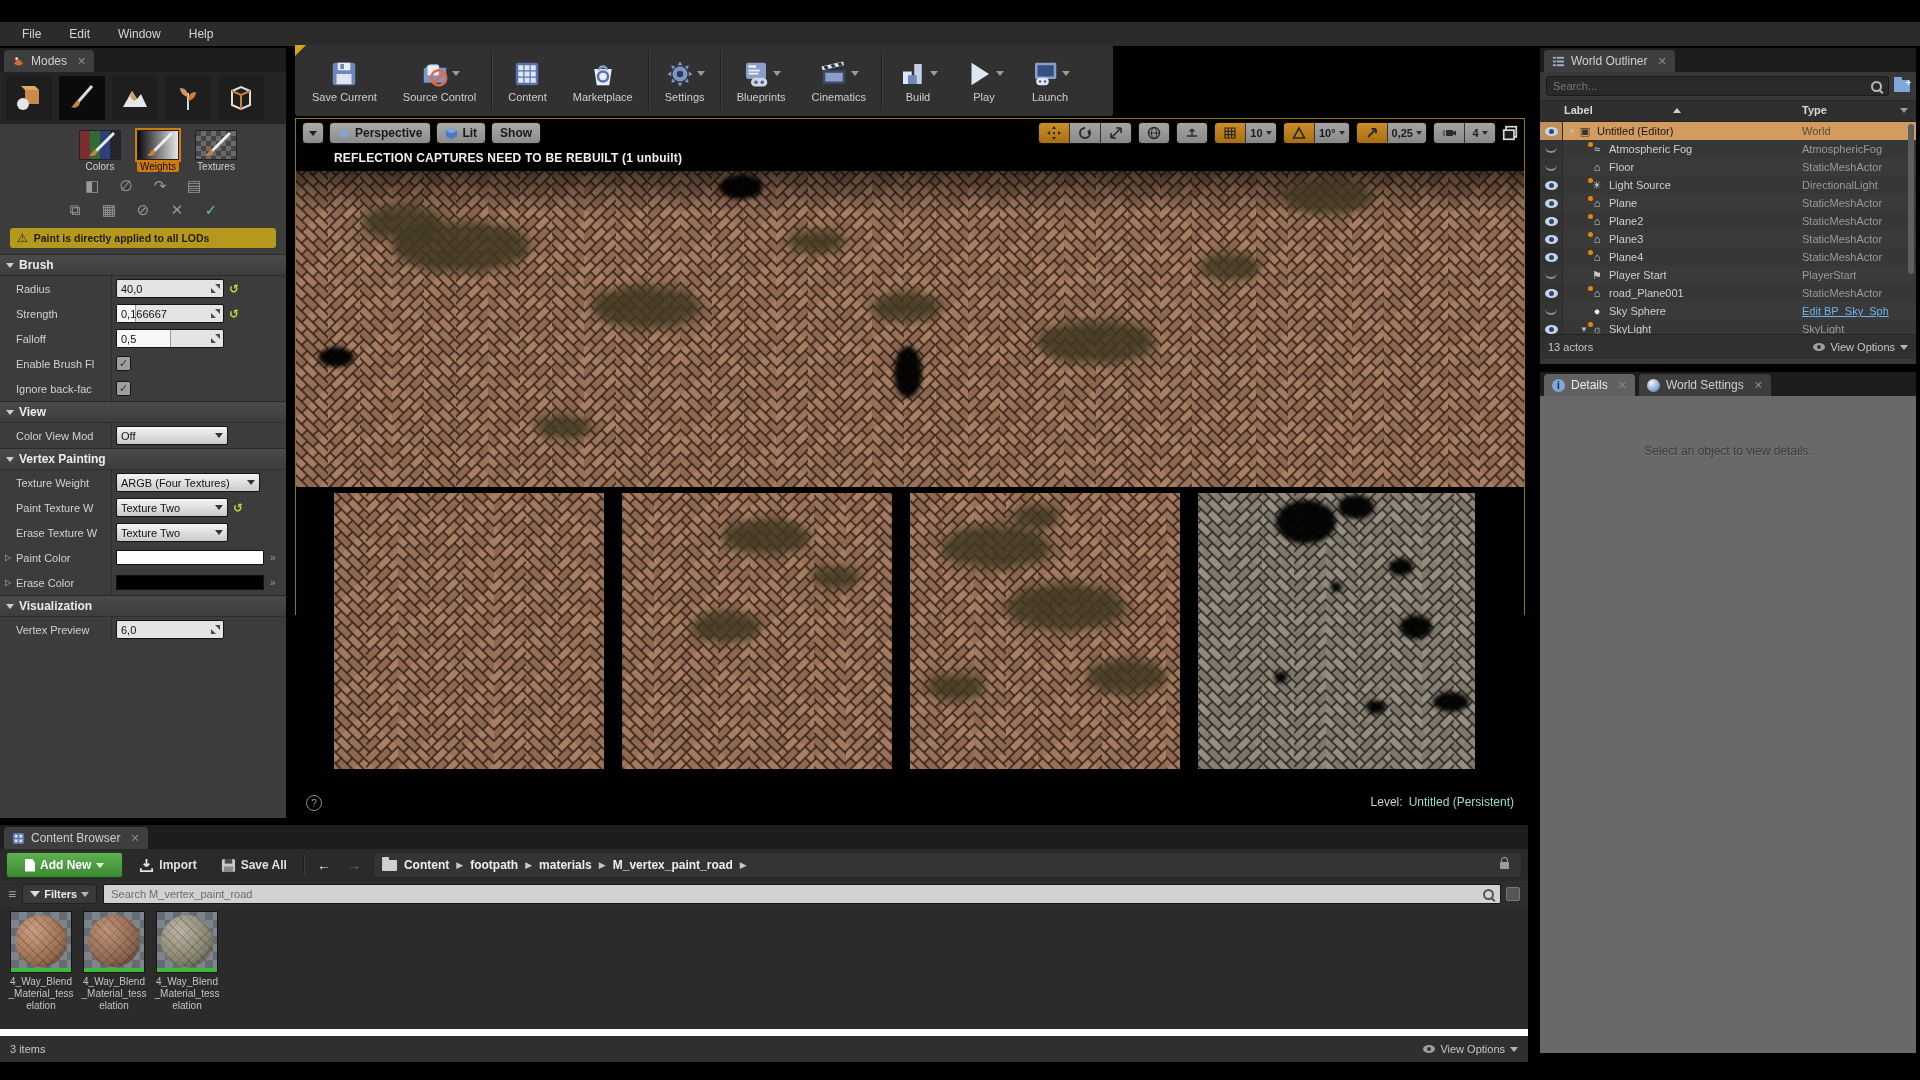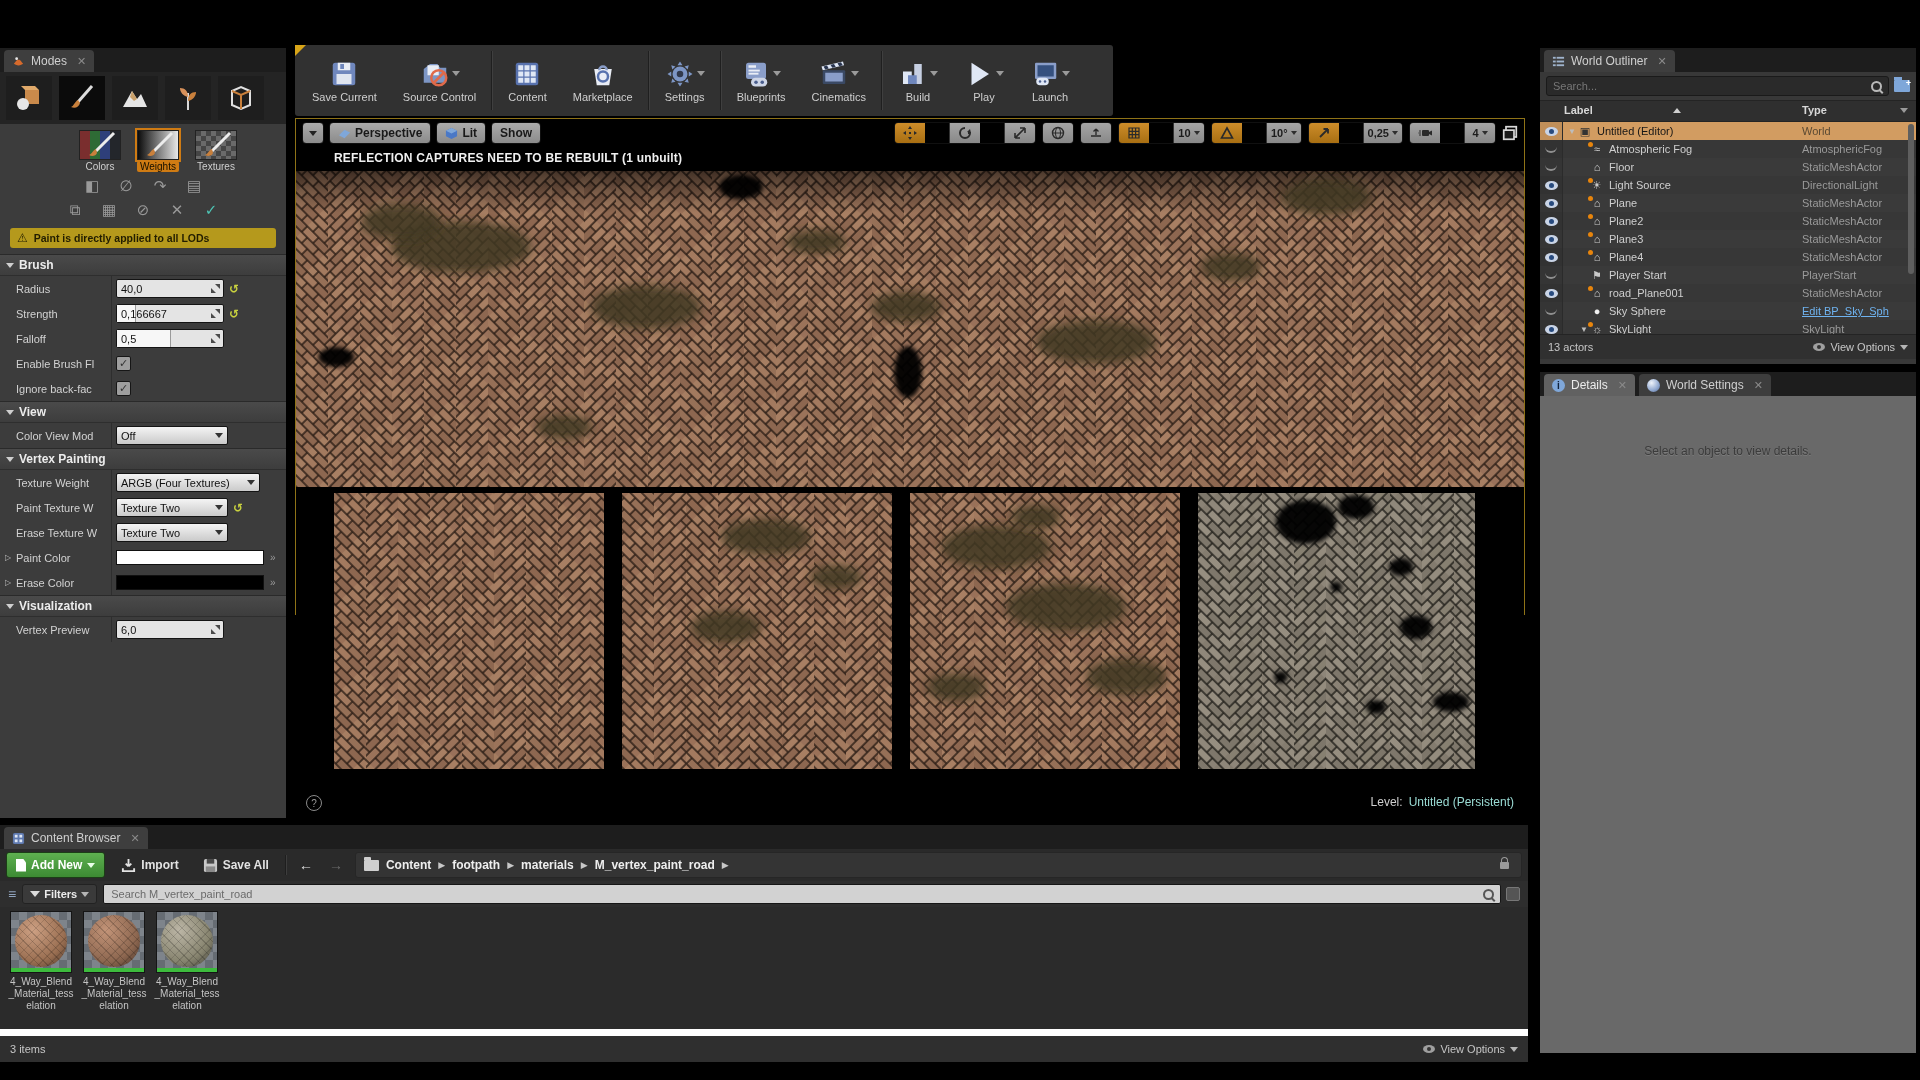--- a/index.html
+++ b/index.html
@@ -59,21 +59,21 @@
   .tb-sep{width:1px;background:#1f1f1f;border-right:1px solid #3f3f3f;margin:6px 2px;}
   
   #viewport{left:295px;top:118px;width:1230px;height:497px;border:1px solid #8f7317;box-sizing:border-box;background:#000;}
   #vp-toolbar{height:28px;display:flex;align-items:center;gap:5px;padding:0 6px;}
   .vp-btn{height:20px;background:linear-gradient(#ababab,#8b8b8b);border:1px solid #101010;border-radius:4px;color:#191919;font-size:12px;font-weight:bold;display:flex;align-items:center;gap:4px;padding:0 8px;}
   .vp-btn.small{padding:0 6px;}
   .vp-car{width:0;height:0;border-left:4px solid transparent;border-right:4px solid transparent;border-top:5px solid #222;}
   #vp-right{margin-left:auto;display:flex;align-items:center;gap:6px;}
   .seg-group{display:flex;border:1px solid #101010;border-radius:4px;overflow:hidden;height:20px;}
   .seg{display:flex;align-items:center;justify-content:center;min-width:22px;padding:0 4px;background:linear-gradient(#a5a5a5,#888);gap:2px;}
-  .seg + .seg{border-left:1px solid #333;margin-left:24px;}
+  .seg + .seg{border-left:1px solid #333;}
   .seg.orange{background:linear-gradient(#cd8d2a,#a86f12);}
   .seg .num{font-size:11px;font-weight:bold;color:#1c1c1c;}
   .seg .tinycar{width:0;height:0;border-left:3px solid transparent;border-right:3px solid transparent;border-top:4px solid #2e2e2e;margin-left:1px;}
   .seg svg{width:14px;height:14px;}
   #scene-wrap{position:absolute;left:0;top:28px;width:1228px;height:670px;background:#000;overflow:hidden;}
   #vp-warning{position:absolute;left:38px;top:4px;font-size:12px;font-weight:bold;color:#f0f0f0;text-shadow:1px 1px 1px #000,-1px 1px 1px #000,1px -1px 1px #000,-1px -1px 1px #000;letter-spacing:.2px;}
   #vp-level{position:absolute;right:10px;bottom:8px;font-size:12px;}
   #vp-level .llab{color:#cfcfcf;}
   #vp-level .lval{color:#9adbd4;margin-left:6px;}
   #vp-help{position:absolute;left:10px;bottom:6px;width:14px;height:14px;border:1px solid #8a8a8a;border-radius:50%;color:#9a9a9a;font-size:10px;display:flex;align-items:center;justify-content:center;}
@@ -119,21 +119,21 @@
   #details{left:1540px;top:372px;width:376px;height:681px;background:#696969;}
   #details .tabrow{background:#1d1d1d;}
   #details .tab.active{background:#616161;color:#ececec;}
   #details .tab.inactive{background:#3d3d3d;}
   #details-empty{margin-top:48px;text-align:center;font-size:12px;color:#3b3b3b;text-shadow:0 1px 0 rgba(255,255,255,0.12);}
   .info-ic{width:13px;height:13px;border-radius:50%;background:#7fa7d9;color:#10223c;font-size:10px;font-weight:bold;display:flex;align-items:center;justify-content:center;}
   .sphere-ic{width:13px;height:13px;border-radius:50%;background:radial-gradient(circle at 35% 30%,#eef3fa,#8fa7cf 60%,#51678f);}
   
   #content-browser{left:0;top:825px;width:1528px;height:228px;background:#2e2e2e;}
   #cb-toolbar{height:32px;background:#2a2a2a;display:flex;align-items:center;padding:0 6px;gap:8px;}
-  #add-new{height:24px;background:linear-gradient(#5eb050,#3c8a33);border:1px solid #1c3d17;border-radius:3px;display:flex;align-items:center;gap:5px;padding:0 9px;color:#fff;font-weight:bold;font-size:12px;}
+  #add-new{height:24px;background:linear-gradient(#5eb050,#3c8a33);border:1px solid #1c3d17;border-radius:3px;display:flex;align-items:center;gap:5px;padding:0 18px;color:#fff;font-weight:bold;font-size:12px;}
   .doc-ic{width:10px;height:13px;background:#fff;clip-path:polygon(0 0,70% 0,100% 30%,100% 100%,0 100%);}
   .wcar{width:0;height:0;border-left:4px solid transparent;border-right:4px solid transparent;border-top:5px solid #eaffea;}
   .cb-tbtn{display:flex;align-items:center;gap:5px;color:#e2e2e2;font-size:12px;font-weight:bold;padding:0 8px;height:24px;}
   .cb-tbtn svg{width:15px;height:15px;}
   .cb-sep{width:1px;height:20px;background:#1e1e1e;border-right:1px solid #3d3d3d;}
   .nav-arrow{font-size:14px;color:#e0e0e0;padding:0 4px;}
   .nav-arrow.disabled{color:#6a6a6a;}
   #crumb-bar{flex:1;height:24px;background:#343434;border:1px solid #262626;border-radius:3px;display:flex;align-items:center;gap:7px;padding:0 8px;}
   .folder-ic{width:15px;height:11px;background:#cfcfcf;border-radius:1px;position:relative;}
   .folder-ic::before{content:'';position:absolute;top:-3px;left:0;width:7px;height:3px;background:#cfcfcf;border-radius:1px 1px 0 0;}
@@ -163,20 +163,26 @@
   .folderplus-ic{width:16px;height:12px;background:#7fa7d9;border-radius:1px;position:relative;}
   .folderplus-ic::before{content:'';position:absolute;top:-3px;left:0;width:8px;height:3px;background:#7fa7d9;}
   .folderplus-ic::after{content:'+';position:absolute;right:-1px;top:-2px;color:#fff;font-size:9px;font-weight:bold;}
   .tab-ic{width:13px;height:13px;flex:none;}
 </style>
 </head>
 <body>
 
 <div id="app">
 
+  <div id="menu-bar" class="abs">
+      <div class="menu-item">File</div>
+      <div class="menu-item">Edit</div>
+      <div class="menu-item">Window</div>
+      <div class="menu-item">Help</div>
+    </div>
 
   <div id="left-panel" class="abs">
     <div class="tabrow">
       <div class="tab">
         <svg class="tab-ic" viewBox="0 0 14 14">
             <path d="M2 9c2-1 2-4 5-4s3 3 5 4c-2 3-8 3-10 0z" fill="#d66a2c"></path>
             <circle cx="5" cy="4" r="1.5" fill="#e8e8e8"></circle>
           </svg>
         <span>Modes</span>
         <span class="close">✕</span>

